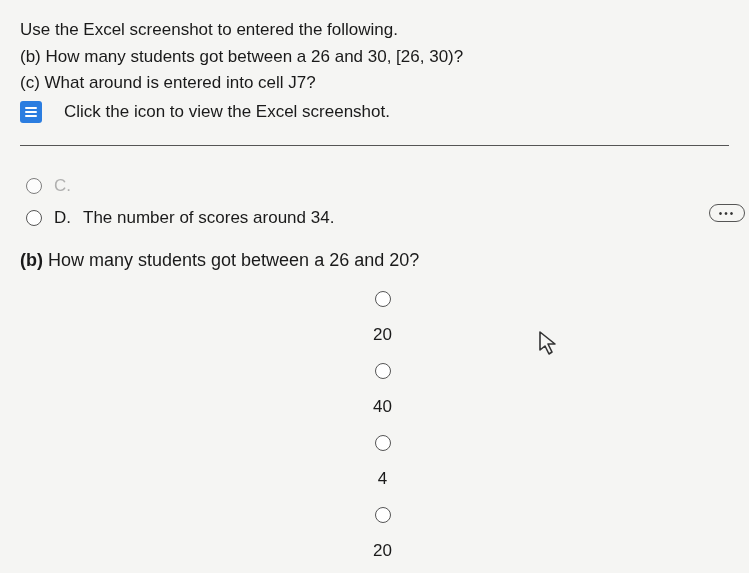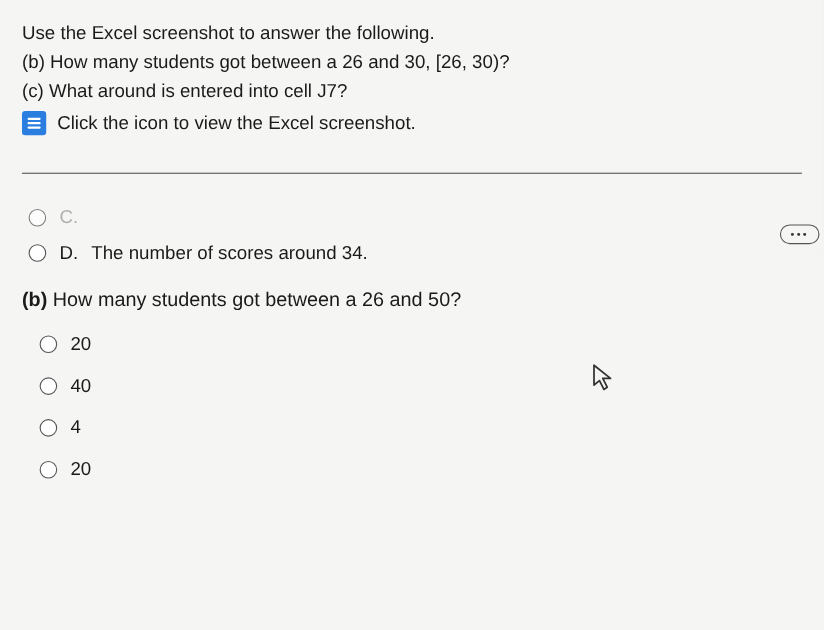--- a/index.html
+++ b/index.html
@@ -21,23 +21,23 @@
   }
   .question-top {
     font-size: 17px;
     line-height: 1.45;
     margin-bottom: 4px;
   }
   .question-line { margin-bottom: 2px; }
   .click-row {
     display: flex;
     align-items: center;
-    gap: 10px;
+    gap: 22px;
     margin-top: 4px;
-    margin-bottom: 32px;
+    margin-bottom: 20px;
   }
   .doc-icon {
     width: 22px;
     height: 22px;
     background: #2b7de0;
     border-radius: 3px;
     display: flex;
     flex-direction: column;
     justify-content: center;
     align-items: center;
@@ -96,36 +96,38 @@
     color: #999;
     opacity: 0.75;
   }
   .part-b-q {
     font-size: 18px;
     margin: 22px 0 20px 0;
   }
   .options-b .radio-row {
     margin-bottom: 18px;
     padding-left: 16px;
+    gap: 18px;
+    flex-direction: column;
   }
   .cursor {
     position: absolute;
     left: 538px;
     top: 330px;
     pointer-events: none;
   }
   .bold-label { font-weight: bold; }
 </style>
 </head>
 <body>
 
 <div class="page">
 
   <div class="question-top">
-    <div class="question-line">Use the Excel screenshot to answer the following.</div>
+    <div class="question-line">Use the Excel screenshot to entered the following.</div>
     <div class="question-line">(b) How many students got between a 26 and 30, [26, 30)?</div>
     <div class="question-line">(c) What around is entered into cell J7?</div>
     <div class="click-row">
       <div class="doc-icon">
         <div class="line"></div>
         <div class="line"></div>
         <div class="line"></div>
       </div>
       <span>Click the icon to view the Excel screenshot.</span>
     </div>
@@ -141,21 +143,21 @@
       <span>C.</span>
     </div>
     <div class="radio-row">
       <div class="radio"></div>
       <span>D.</span>
       <span>The number of scores around 34.</span>
     </div>
   </div>
 
   <div class="part-b-q">
-    <span class="bold-label">(b)</span><span> How many students got between a 26 and 50?</span>
+    <span class="bold-label">(b)</span><span> How many students got between a 26 and 20?</span>
   </div>
 
   <div class="options-b">
     <div class="radio-row">
       <div class="radio"></div>
       <span>20</span>
     </div>
     <div class="radio-row">
       <div class="radio"></div>
       <span>40</span>

